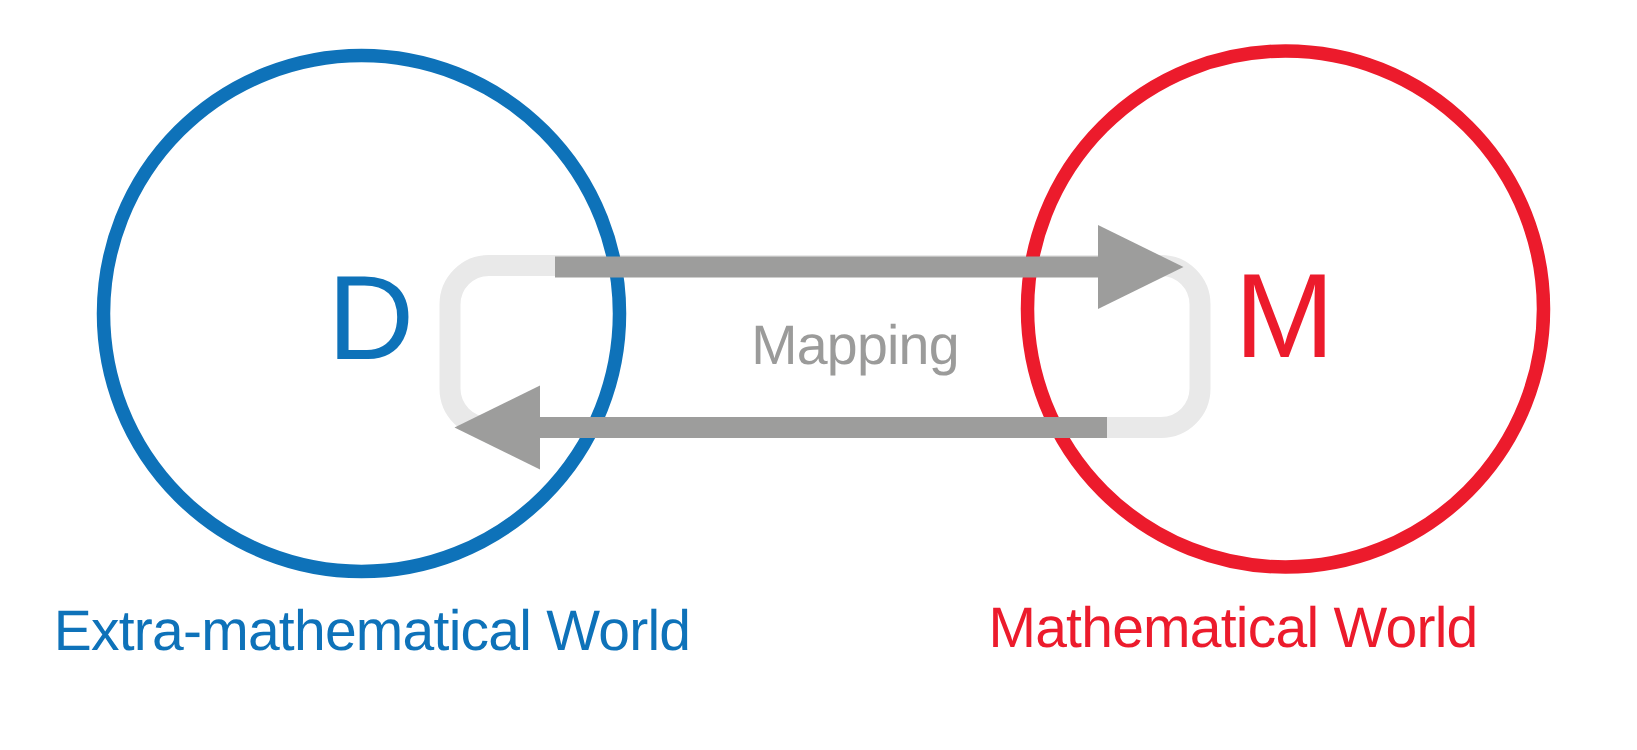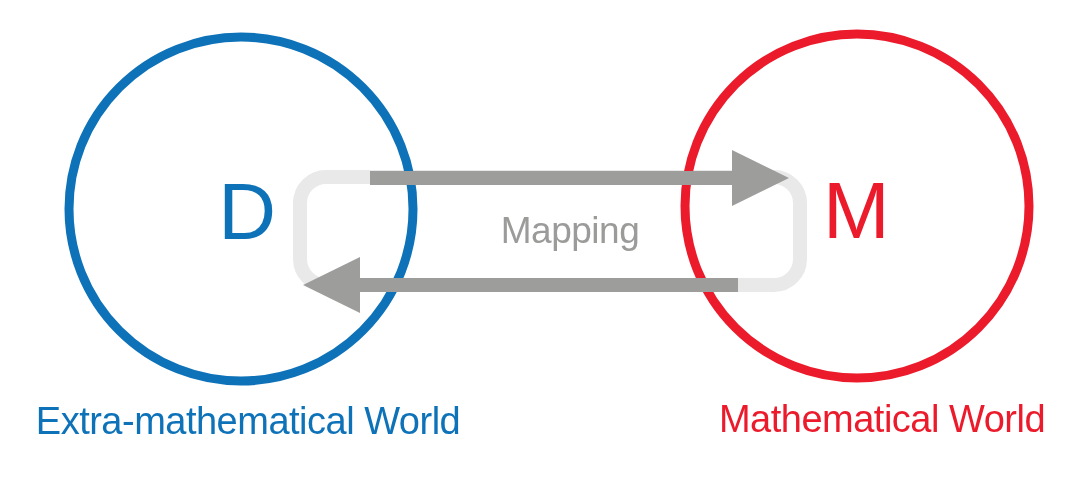--- a/index.html
+++ b/index.html
@@ -50,21 +50,21 @@
   .world-label {
     font-size: 38px;
     font-weight: 500;
   }
   .label-extra {
     left: 248px;
     top: 421px;
     color: #0e72b9;
   }
   .label-math {
-    left: 882px;
+    left: 822px;
     top: 419px;
     color: #ec1b2c;
   }
 </style>
 </head>
 <body>
 
 <div class="canvas">
 
   <svg class="diagram-svg" width="1091" height="500" viewBox="0 0 1091 500">

